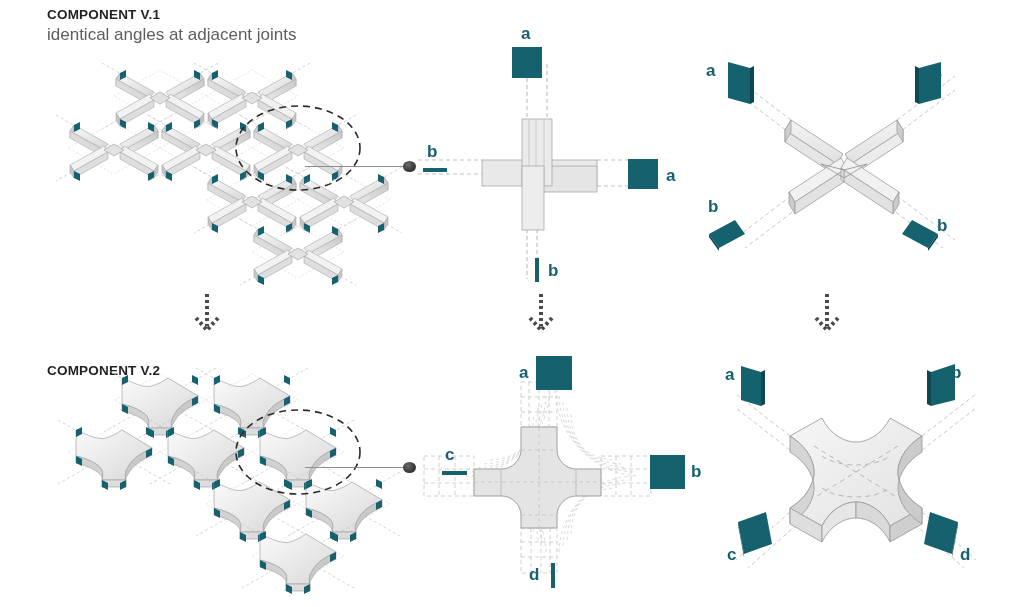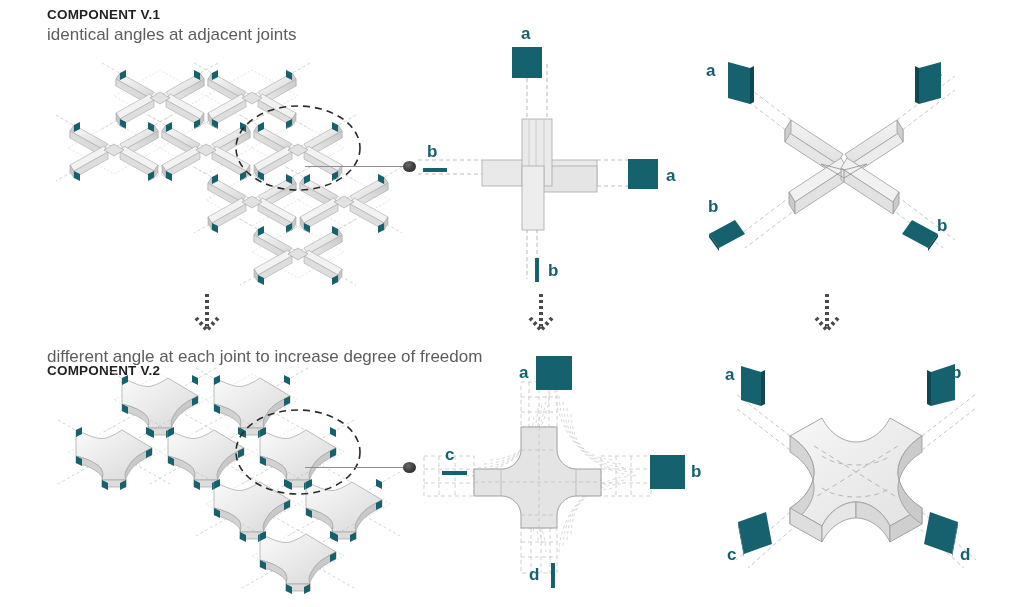--- a/index.html
+++ b/index.html
@@ -28,21 +28,20 @@
 </style>
 </head>
 <body>
 
 <div class="stage">
 
   <div class="sec-title" style="left:47px;top:7px;">COMPONENT V.1</div>
   <div class="sec-sub" style="left:47px;top:25px;">identical angles at adjacent joints</div>
 
   <div class="sec-title" style="left:47px;top:329px;margin-top:34px;">COMPONENT V.2</div>
-  <div class="sec-sub" style="left:47px;top:347px;">different angle at each joint to increase degree of freedom</div>
 
   <div class="panel" style="left:190px;top:292px;">
     <svg width="34" height="44" viewBox="0 0 34 44">
       <g stroke="#4a4a4a" stroke-width="4" stroke-dasharray="3 3" fill="none" stroke-linecap="butt">
         <line x1="17" y1="2" x2="17" y2="34"></line>
         <line x1="6" y1="26" x2="17" y2="38"></line>
         <line x1="28" y1="26" x2="17" y2="38"></line>
       </g>
     </svg>
   </div>

